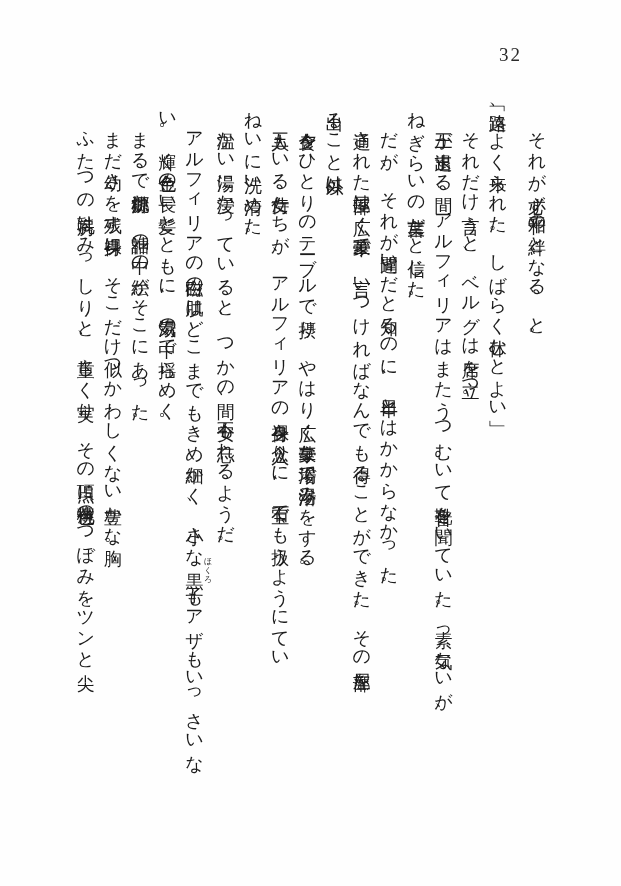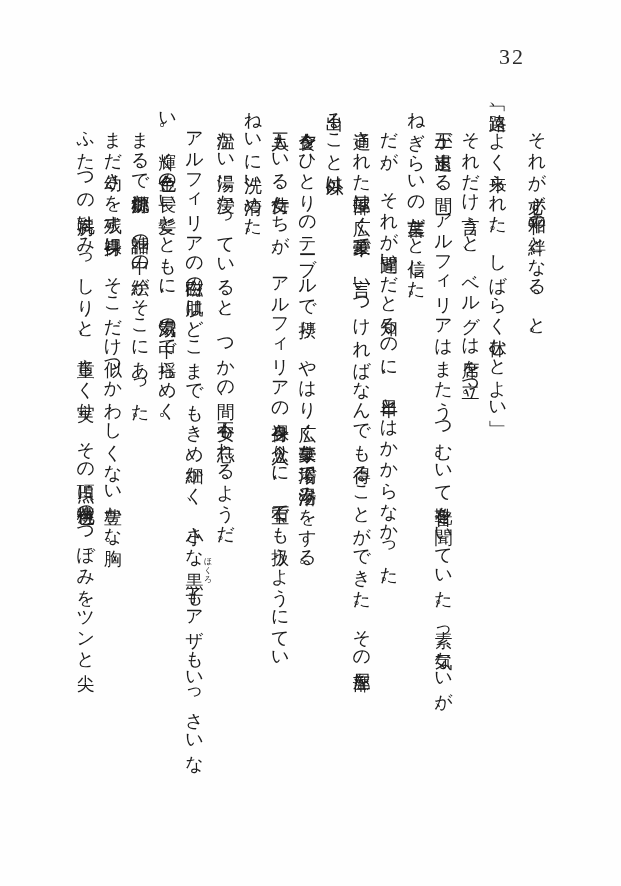--- a/index.html
+++ b/index.html
@@ -13,21 +13,21 @@
     height: 886px;
     background: #fefefe;
     overflow: hidden;
     font-family: "Liberation Serif", "DejaVu Serif", serif;
     color: #1c1c1c;
   }
   .page-number {
     position: absolute;
     top: 44px;
     left: 499px;
-    font-size: 22px;
+    font-size: 19px;
     letter-spacing: 2px;
     color: #2b2b2b;
     font-family: "Liberation Serif", "DejaVu Serif", serif;
   }
   .text-block {
     position: absolute;
     top: 100px;
     right: 71px;
     height: 700px;
     writing-mode: vertical-rl;

